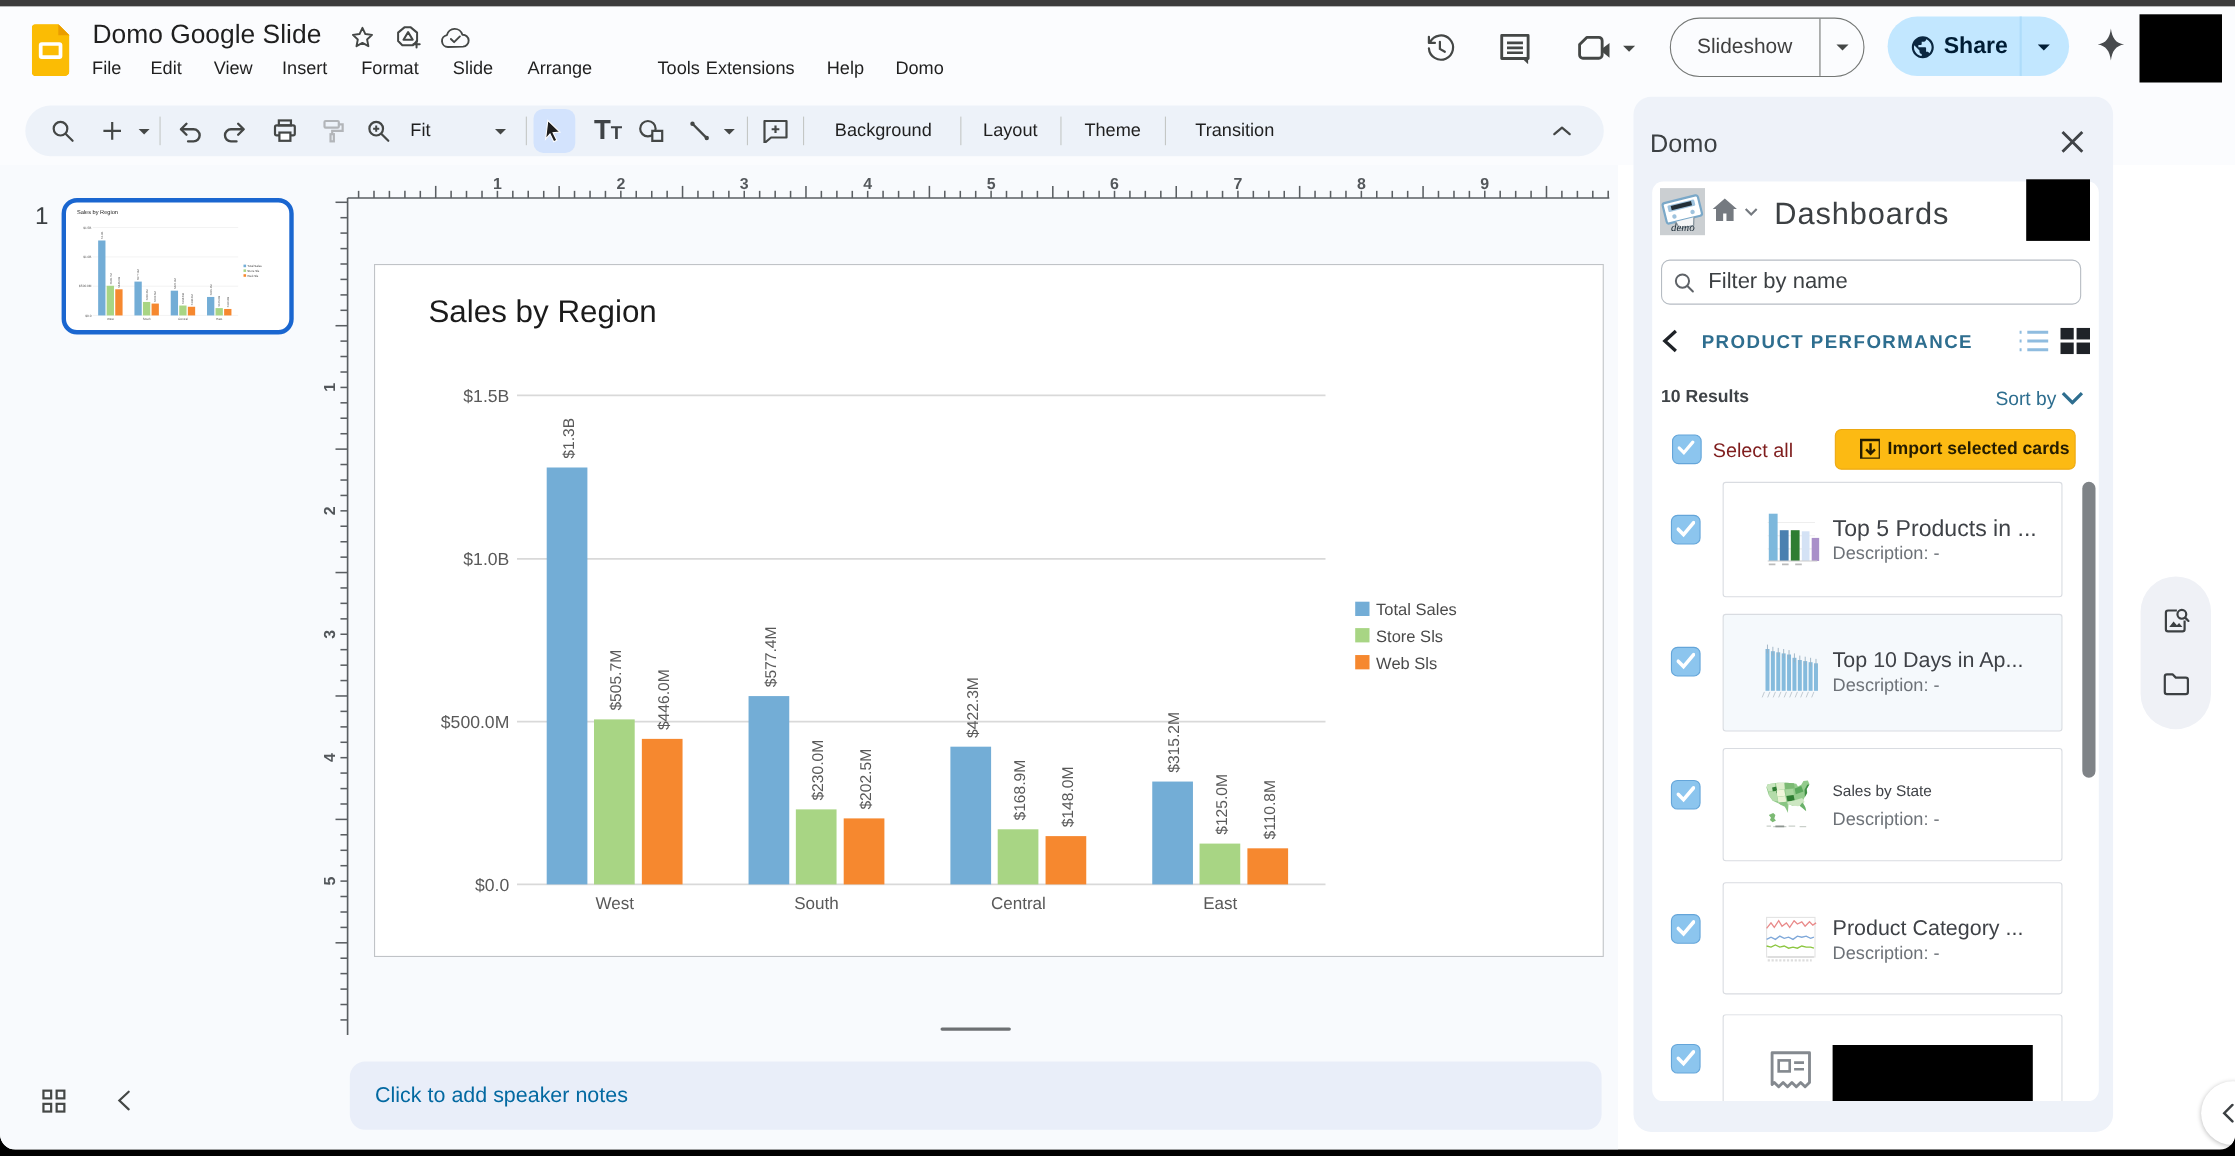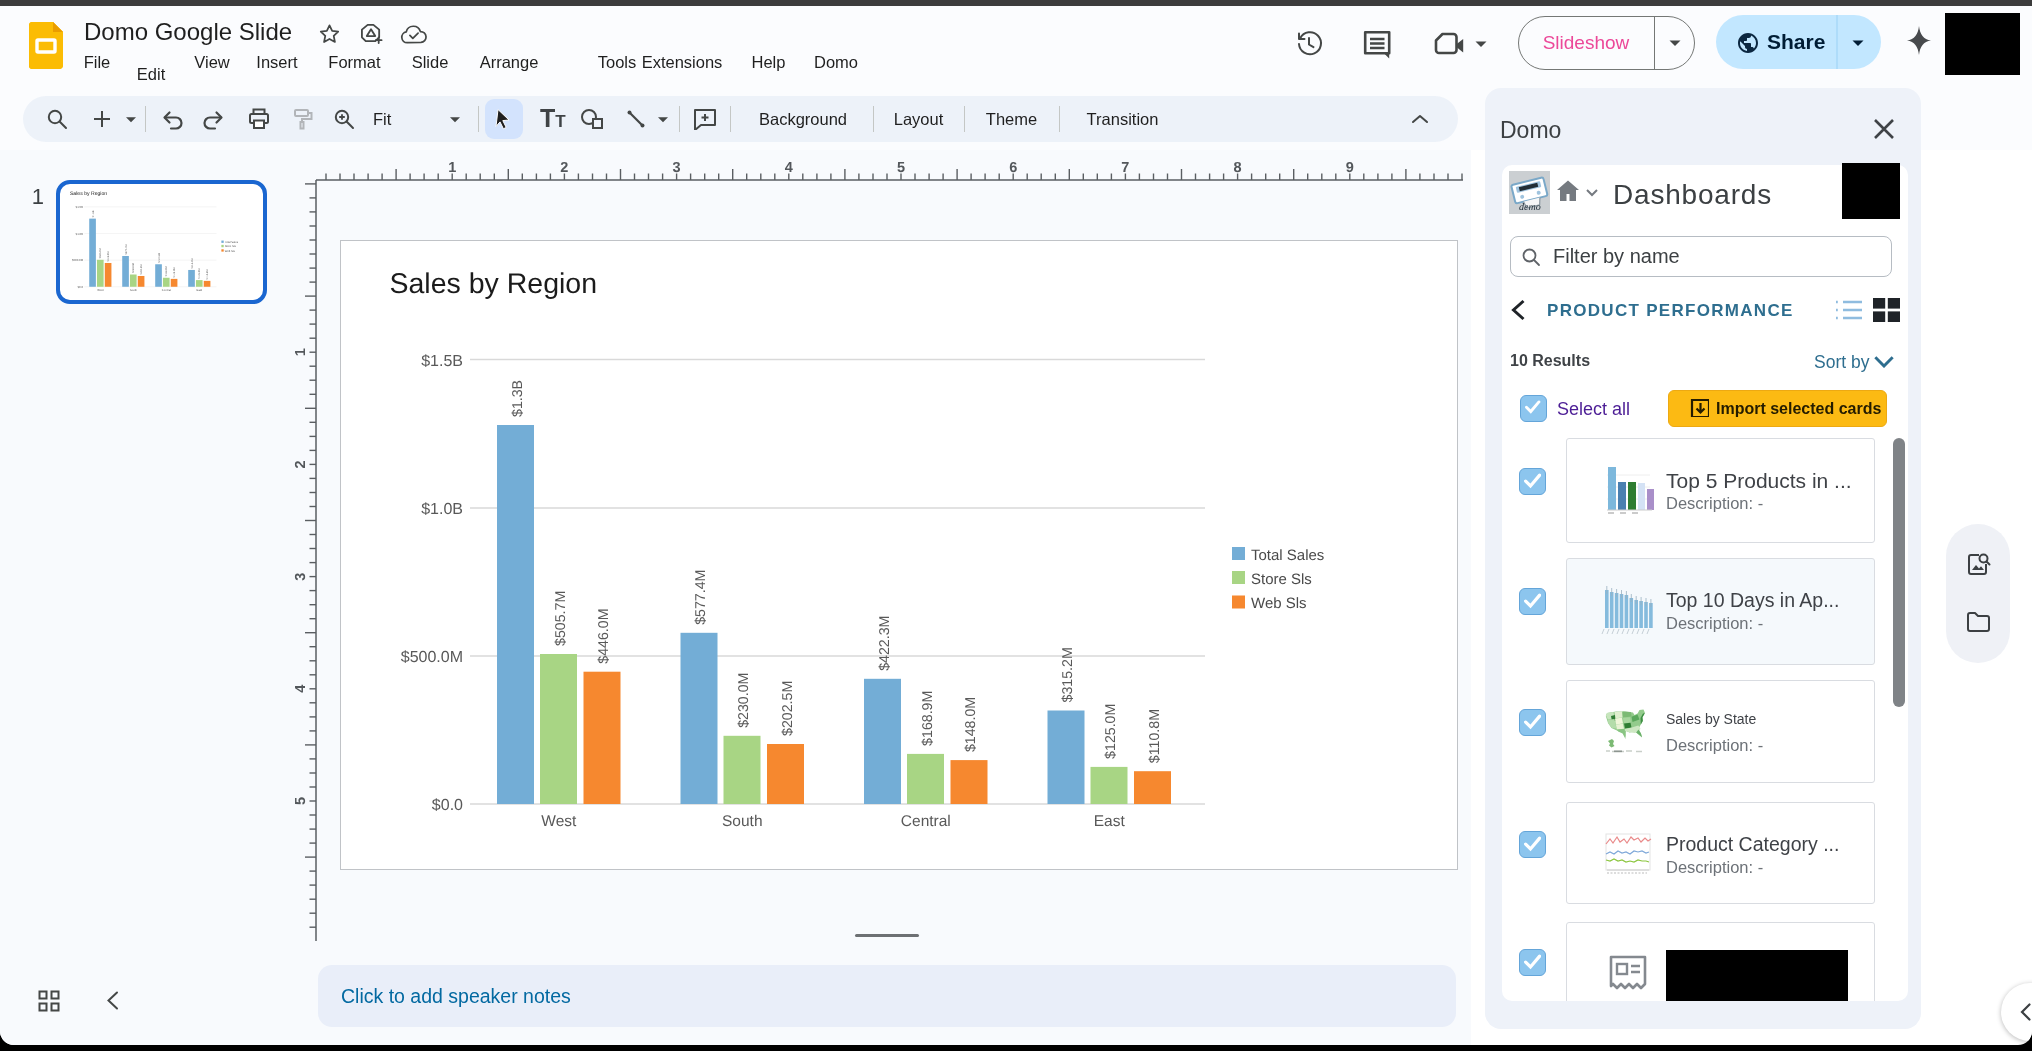--- a/index.html
+++ b/index.html
@@ -37,21 +37,21 @@
     <path d="M20.5 16 v6 M17.5 19 h6" stroke-linecap="round"></path>
   </svg>
 
   <svg class="abs ico" style="left:399px;top:25px" width="30" height="20" viewBox="0 0 30 22" fill="none" stroke="#444746" stroke-width="1.9">
     <path d="M7.5 19.5 a6 6 0 0 1 -1 -11.9 a8 8 0 0 1 15.5 -.4 a5.6 5.6 0 0 1 .6 11.9 z" stroke-linejoin="round"></path>
     <path d="M10.5 11.5 l3.2 3.2 5.8 -5.8" stroke-linecap="round" stroke-linejoin="round"></path>
   </svg>
 
   <div id="menus" class="abs" style="left:0;top:53px;height:24px;font-size:16.5px;color:#1f1f1f;">
       <span style="position:absolute;left:97px;top:0;transform:translateX(-50%);">File</span>
-      <span style="position:absolute;left:151px;top:12px;transform:translateX(-50%);">Edit</span>
+      <span style="position:absolute;left:151px;top:0;transform:translateX(-50%);">Edit</span>
       <span style="position:absolute;left:212px;top:0;transform:translateX(-50%);">View</span>
       <span style="position:absolute;left:277px;top:0;transform:translateX(-50%);">Insert</span>
       <span style="position:absolute;left:354.5px;top:0;transform:translateX(-50%);">Format</span>
       <span style="position:absolute;left:430px;top:0;transform:translateX(-50%);">Slide</span>
       <span style="position:absolute;left:509px;top:0;transform:translateX(-50%);">Arrange</span>
       <span style="position:absolute;left:617px;top:0;transform:translateX(-50%);">Tools</span>
       <span style="position:absolute;left:682px;top:0;transform:translateX(-50%);">Extensions</span>
       <span style="position:absolute;left:768.5px;top:0;transform:translateX(-50%);">Help</span>
       <span style="position:absolute;left:836px;top:0;transform:translateX(-50%);">Domo</span>
     </div>
@@ -69,21 +69,21 @@
   <svg class="abs ico" style="left:1434px;top:32px" width="30" height="24" viewBox="0 0 30 24" fill="none" stroke="#444746" stroke-width="2.6" stroke-linejoin="round">
     <path d="M2 8.5 L8.5 2 h11 a3 3 0 0 1 3 3 v13 a3 3 0 0 1 -3 3 h-14.5 a3 3 0 0 1 -3 -3 z"></path>
     <path d="M23 11.8 l6.2 -4.8 v13.4 l-6.2 -4.8z" fill="#444746" stroke="none"></path>
   </svg>
   <svg class="abs" style="left:1474px;top:40px" width="14" height="9" viewBox="0 0 14 9">
       <path d="M1.5 1.5 l5.5 5.5 5.5 -5.5z" fill="#444746"></path>
     </svg>
 
   <div class="abs" style="left:1518px;top:16px;width:177px;height:54px;border:1px solid #747775;border-radius:27px;background:#fbfcfe;"></div>
   <div class="abs" style="left:1654px;top:17px;width:1px;height:52px;background:#747775;"></div>
-  <div class="abs" style="left:1518px;top:16px;width:136px;height:54px;line-height:54px;text-align:center;font-size:19px;font-weight:500;color:#ec4899;">Slideshow</div>
+  <div class="abs" style="left:1518px;top:16px;width:136px;height:54px;line-height:54px;text-align:center;font-size:19px;font-weight:500;color:#404040;">Slideshow</div>
   <svg class="abs" style="left:1668px;top:39px" width="14" height="9" viewBox="0 0 14 9">
       <path d="M1.5 1.5 l5.5 5.5 5.5 -5.5z" fill="#444746"></path>
     </svg>
 
   <div class="abs" style="left:1716px;top:15px;width:165px;height:54px;border-radius:27px;background:#c2e7ff;"></div>
   <div class="abs" style="left:1836px;top:15px;width:1.5px;height:54px;background:#aedcfa;"></div>
   <svg class="abs" style="left:1736px;top:31px" width="24" height="24" viewBox="0 0 24 24">
     <path fill="#0b2740" d="M12 2C6.48 2 2 6.48 2 12s4.48 10 10 10 10-4.48 10-10S17.52 2 12 2zM11 19.93c-3.95-.49-7-3.85-7-7.93 0-.62.08-1.21.21-1.79L9 15v1c0 1.1.9 2 2 2v1.93zm6.9-2.54c-.26-.81-1-1.39-1.9-1.39h-1v-3c0-.55-.45-1-1-1H8v-2h2c.55 0 1-.45 1-1V7h2c1.1 0 2-.9 2-2v-.41c2.93 1.19 5 4.06 5 7.41 0 2.08-.8 3.97-2.1 5.39z"></path>
   </svg>
   <div class="abs" style="left:1767px;top:15px;height:54px;line-height:54px;font-size:21px;font-weight:600;color:#001d35;">Share</div>
@@ -497,21 +497,21 @@
     </svg>
     <div class="abs" style="left:1510px;top:352px;font-size:16px;font-weight:bold;color:#3f4347;">10 Results</div>
     <div class="abs" style="left:1814px;top:352px;font-size:17.5px;color:#2e6e8f;">Sort by</div>
     <svg class="abs" style="left:1874px;top:356px" width="20" height="12" viewBox="0 0 15 9">
       <path d="M1 1 l6.5 6.5 6.5 -6.5" fill="none" stroke="#2e6e8f" stroke-width="2.2"></path>
     </svg>
     <div class="abs" style="left:1520px;top:395px;width:27px;height:27px;background:#8cc5ee;border:1.6px solid #64a5d9;border-radius:6px;"></div>
     <svg class="abs" style="left:1525.32px;top:400.28px" width="15.36" height="13.440000000000001" viewBox="0 0 16 14">
       <path d="M1.5 7.5 L6 12 L14.5 2" fill="none" stroke="#fff" stroke-width="3" stroke-linecap="round"></path>
     </svg>
-    <div class="abs" style="left:1557px;top:399px;font-size:18px;color:#4c1d95;">Select all</div>
+    <div class="abs" style="left:1557px;top:399px;font-size:18px;color:#7f1d1d;">Select all</div>
     <div class="abs" style="left:1668px;top:390px;width:219px;height:37px;background:#fcba13;border:1.5px solid #eda912;border-radius:6px;"></div>
     <svg class="abs" style="left:1689.5px;top:397.5px" width="19" height="19" viewBox="0 0 19 19">
       <path d="M2 2 h17 v17 h-17 z" fill="none" stroke="#241c00" stroke-width="2.2"></path>
       <path d="M10.5 5 v9 M6.5 10.5 l4 4 4 -4" fill="none" stroke="#241c00" stroke-width="2.2"></path>
     </svg>
     <div class="abs" style="left:1716px;top:400px;font-size:16px;font-weight:bold;color:#241c00;">Import selected cards</div>
     <div class="abs" style="left:1566px;top:438px;width:309px;height:105px;background:#fff;border:1px solid #d9dce1;border-radius:3px;"></div>
     <div class="abs" style="left:1600px;top:462px;width:54px;height:54px;">
       <svg width="54" height="54" viewBox="0 0 54 54">
       <line x1="7" y1="13" x2="50" y2="13" stroke="#eee" stroke-width="1"></line>

